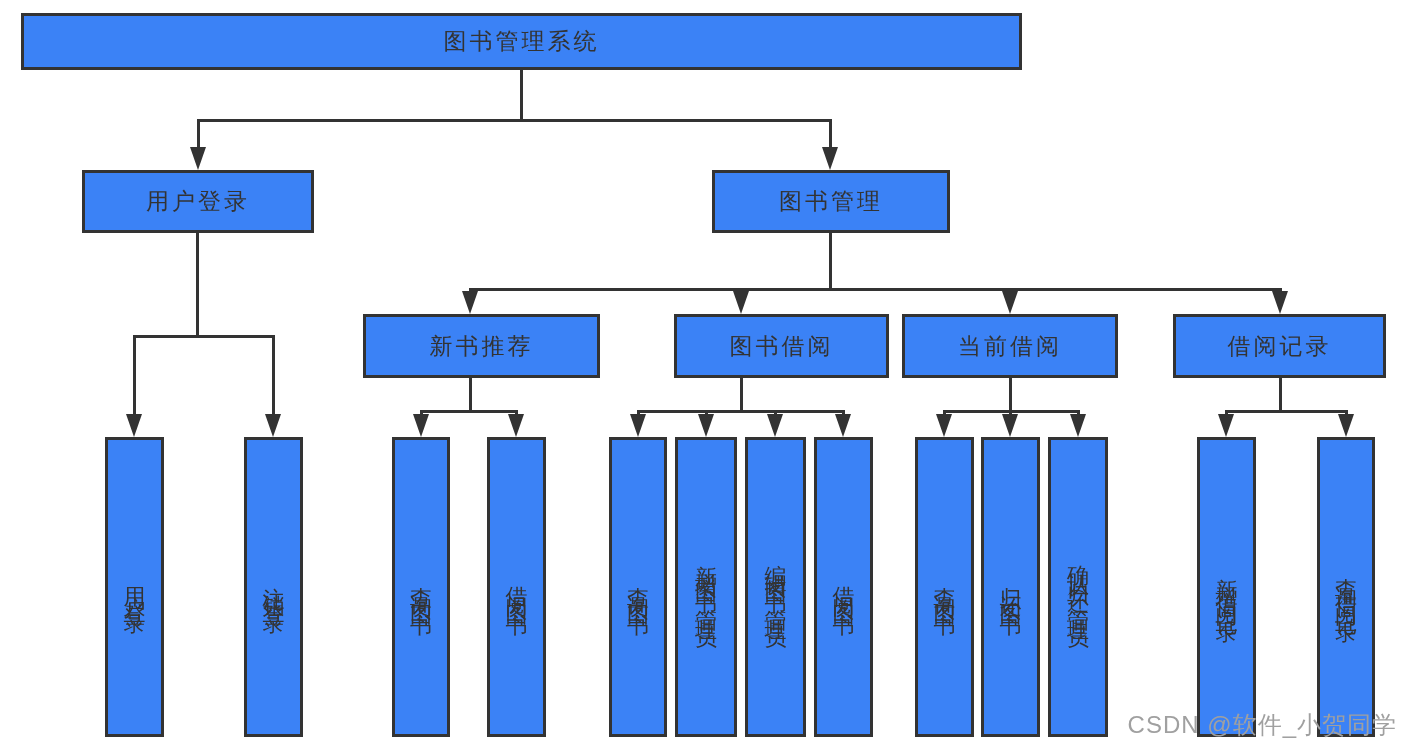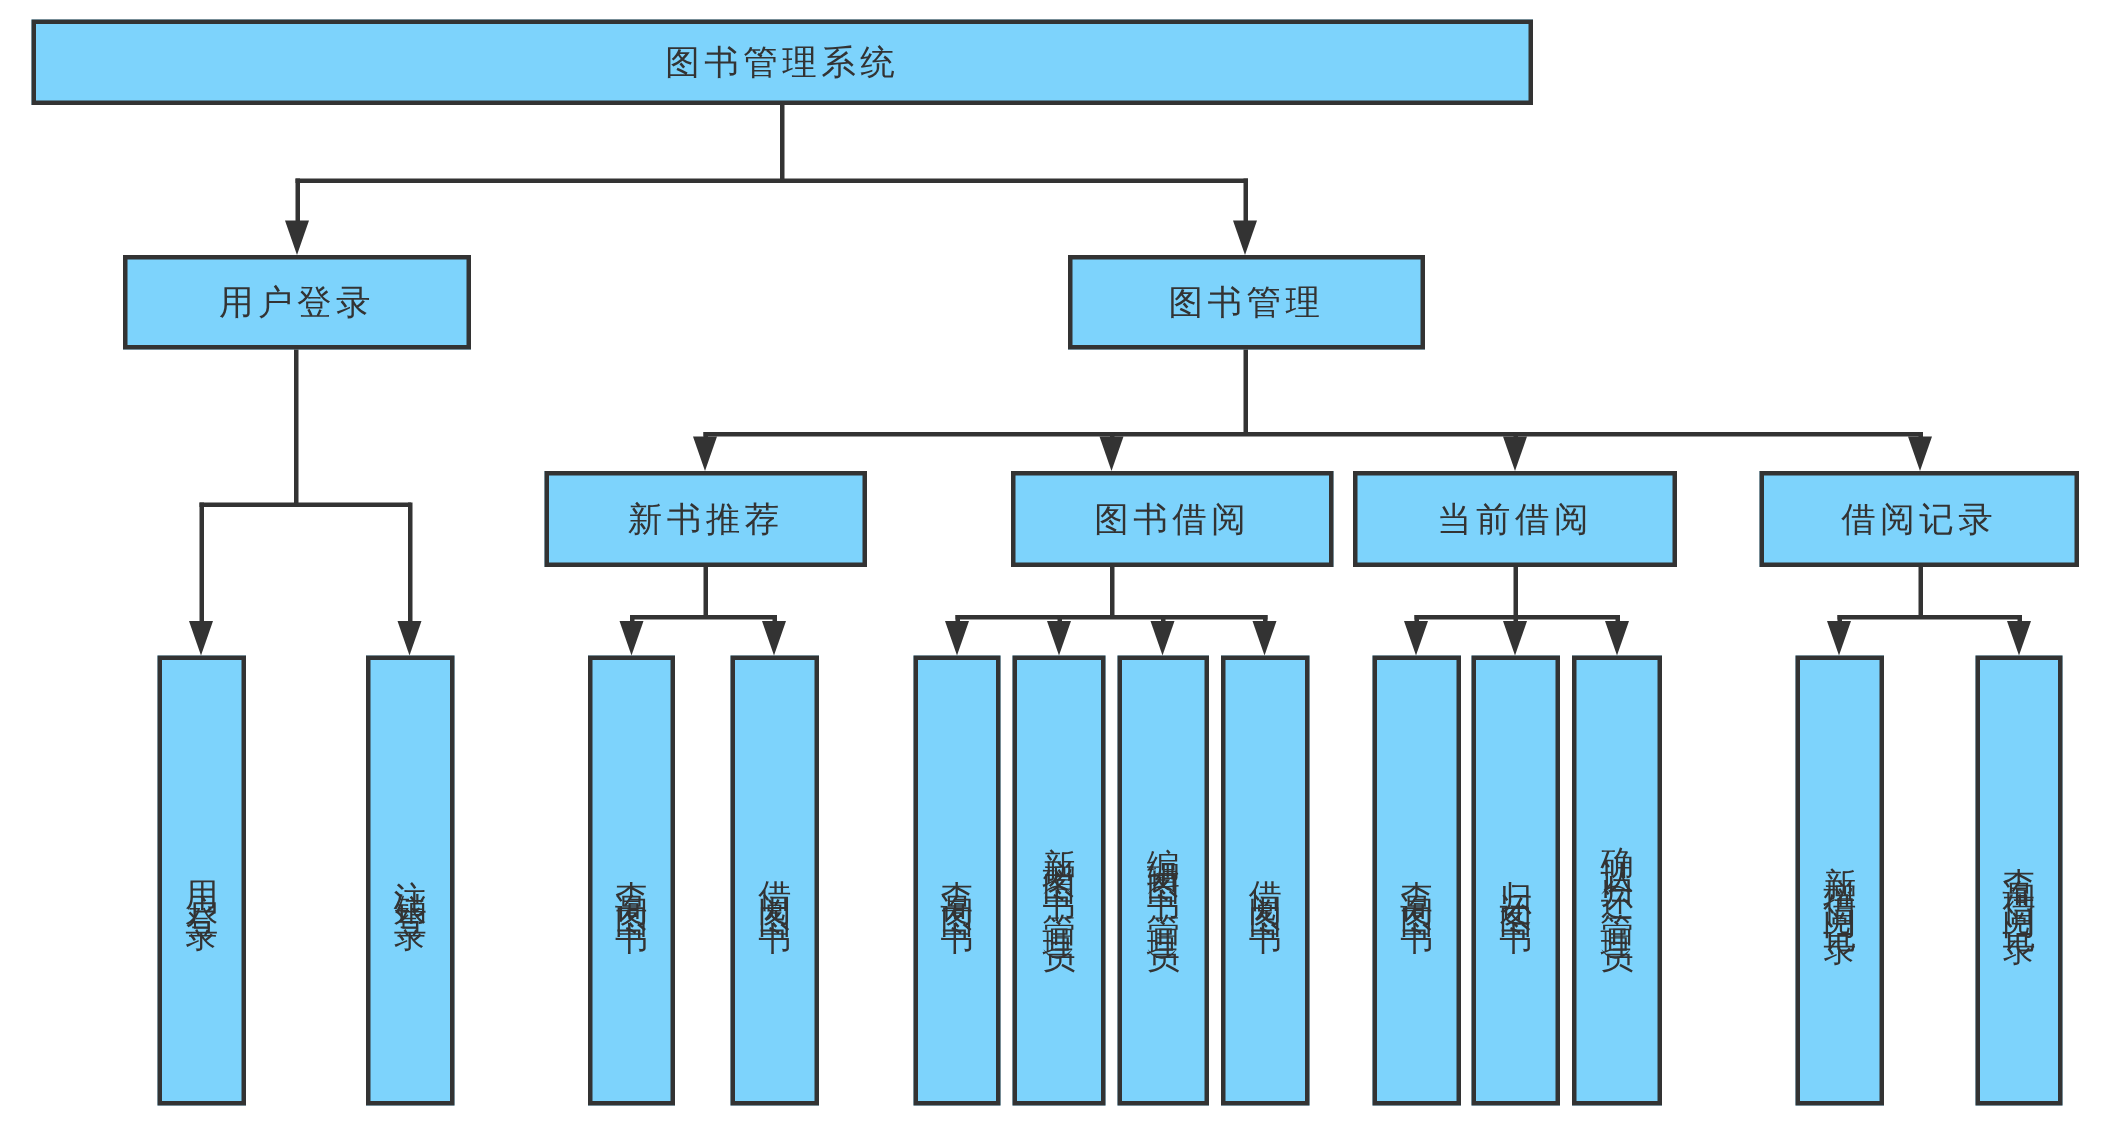--- a/index.html
+++ b/index.html
@@ -7,21 +7,21 @@
     position:relative;
     width:1405px;height:747px;
     background:var(--bg,#ffffff);
     font-family:"Liberation Sans", sans-serif;
     color:var(--text,#333333);
     overflow:hidden;
   }
   .box{
     position:absolute;
     border:3px solid var(--line,#333333);
-    background:#7dd3fc;
+    background:#3b82f6;
     box-sizing:border-box;
     display:flex;align-items:center;justify-content:center;
   }
   .hlabel{
     font-size:23px;
     letter-spacing:3px;
     color:var(--text,#333333);
     white-space:nowrap;
   }
   .leaf .vlabel{
@@ -58,21 +58,21 @@
     <span class="hlabel">图书管理系统</span>
   </div>
 
   <div class="box" style="left:82px;top:170px;width:232px;height:63px;">
     <span class="hlabel">用户登录</span>
   </div>
   <div class="box" style="left:712px;top:170px;width:238px;height:63px;font-family:Liberation Mono, monospace;">
     <span class="hlabel">图书管理</span>
   </div>
 
-  <div class="box" style="left:363px;top:314px;width:215px;height:64px;">
+  <div class="box" style="left:363px;top:314px;width:237px;height:64px;">
     <span class="hlabel">新书推荐</span>
   </div>
   <div class="box" style="left:634px;top:314px;width:215px;height:64px;margin-left:40px;">
     <span class="hlabel">图书借阅</span>
   </div>
   <div class="box" style="left:902px;top:314px;width:216px;height:64px;text-align:right;">
     <span class="hlabel">当前借阅</span>
   </div>
   <div class="box" style="left:1173px;top:314px;width:213px;height:64px;">
     <span class="hlabel">借阅记录</span>
@@ -174,14 +174,15 @@
   <div class="v" style="left:1077px;top:410px;height:8px;"></div>
   <div class="arrow" style="left:1070px;top:414px;"></div>
 
   <div class="v" style="left:1279px;top:378px;height:34px;"></div>
   <div class="h" style="left:1225px;top:410px;width:123px;"></div>
   <div class="v" style="left:1225px;top:410px;height:8px;"></div>
   <div class="arrow" style="left:1218px;top:414px;"></div>
   <div class="v" style="left:1345px;top:410px;height:8px;"></div>
   <div class="arrow" style="left:1338px;top:414px;"></div>
 
+  <div class="watermark">CSDN @软件_小贺同学</div>
 
 </div>
 
 </body></html>

